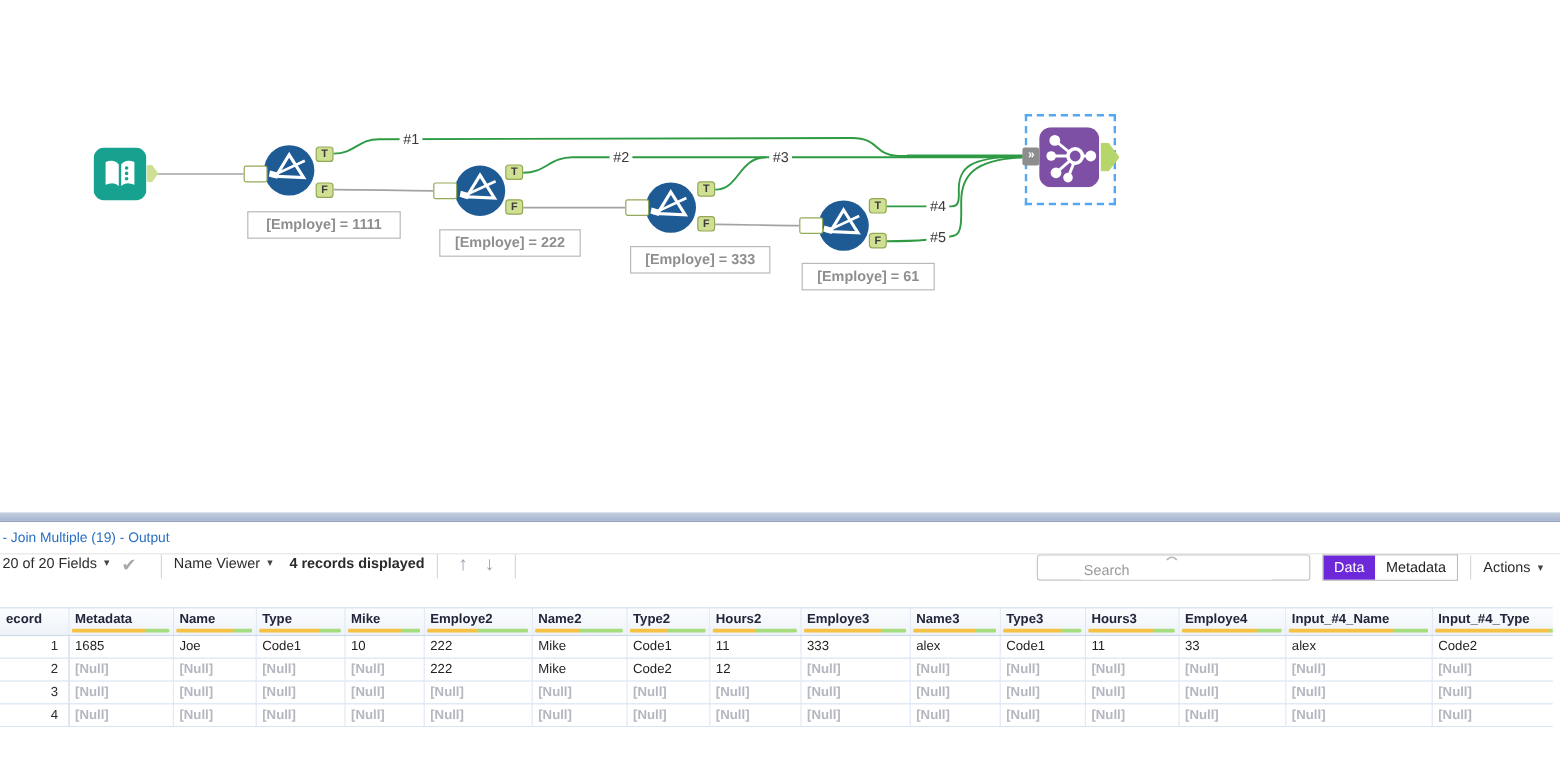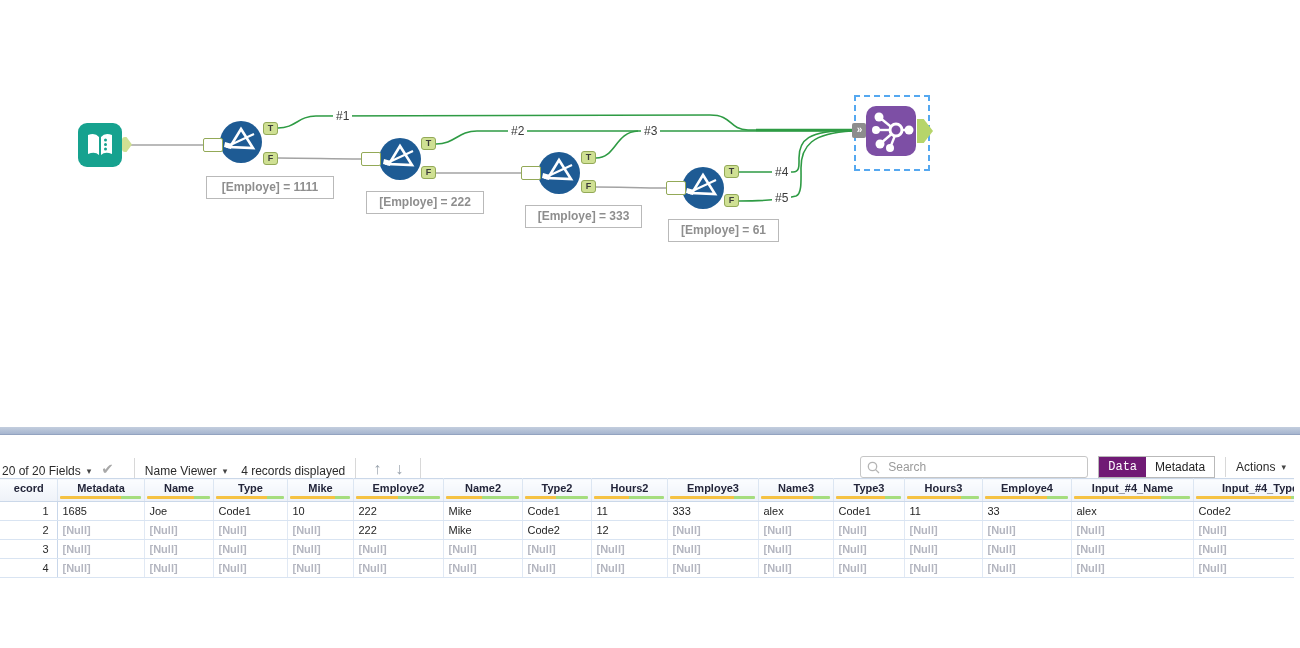--- a/index.html
+++ b/index.html
@@ -25,40 +25,40 @@
           color:#3a3a3a;line-height:14px;}
   .annotation{position:absolute;z-index:2;box-sizing:border-box;background:#fff;
           border:1px solid #b9b9b9;color:#8e8e8e;font-weight:bold;font-size:12px;
           text-align:center;height:23px;line-height:21px;white-space:nowrap;}
   
   .splitter{position:absolute;left:0;top:427px;width:1300px;height:7px;z-index:5;
           background:linear-gradient(#c3cede,#a6b5cf);border-bottom:1px solid #93a3c0;}
   
   .results{position:absolute;left:0;top:434px;width:1300px;height:214px;background:#fff;}
   .results-title{padding:9px 0 6px 2px;font-size:11.5px;color:#2a6fc0;border-bottom:1px solid #e6e6e6;}
-  .toolbar{height:44px;display:flex;align-items:flex-end;padding:0 10px 0 2px;font-size:12px;color:#2b2b2b;}
+  .toolbar{height:44px;display:flex;align-items:flex-start;padding:0 10px 0 2px;font-size:12px;color:#2b2b2b;}
   .tb-item{display:inline-flex;align-items:center;cursor:default;margin-right:4px;}
   .caret{font-size:9px;color:#444;margin-left:6px;}
   .check{color:#a8a8a8;font-size:15px;margin:0 10px 0 6px;}
   .vsep{width:1px;height:20px;background:#d8d8d8;margin:0 10px;}
-  .records{margin-left:10px;}
+  .records{margin-left:10px;font-weight:bold;}
   .arrowbtn{color:#9aa3ad;font-size:16px;margin:0 7px;}
   .tb-right{margin-left:auto;display:flex;align-items:center;}
   .searchbox{display:flex;align-items:center;width:228px;height:22px;box-sizing:border-box;
-          border:1px solid #c6c6c6;border-radius:3px;background:#fff;padding:0 6px;}
+          border:1px solid #c6c6c6;border-radius:3px;background:#fff;padding:0 23px;flex-direction:column;}
   .searchbox input{border:none;outline:none;flex:1;font-size:12px;color:#333;
           font-family:"Liberation Sans","DejaVu Sans",sans-serif;margin-left:6px;}
   .searchbox input::placeholder{color:#9a9a9a;}
   .tabs{display:flex;margin-left:10px;border:1px solid #b9b9b9;}
   .tab{padding:3px 9px;font-size:12px;background:#fff;color:#222;}
-  .tab.active{background:#701a75;color:#fff;font-family:Liberation Mono, monospace;}
+  .tab.active{background:#6d28d9;color:#fff;}
   
   .grid-wrap{width:1294px;overflow:hidden;}
   table.grid{border-collapse:collapse;table-layout:fixed;width:1326px;font-size:11px;}
-  .grid th{font-weight:bold;color:#23253a;text-align:center;padding:3px 4px 7px 5px;
+  .grid th{font-weight:bold;color:#23253a;text-align:left;padding:3px 4px 7px 5px;
           position:relative;border-right:1px solid #dce6f2;height:12px;
           background:linear-gradient(#fbfdff,#eef2f8);
           border-top:1px solid #cbd8e9;border-bottom:1px solid #cbd8e9;white-space:nowrap;overflow:hidden;}
   .qbar{position:absolute;left:2px;right:3px;bottom:2px;height:3px;border-radius:1px;}
   .grid td{padding:2px 5px;height:14px;border-right:1px solid #e1e9f4;border-bottom:1px solid #d9e4f2;
           color:#1f1f1f;white-space:nowrap;overflow:hidden;}
   .grid td.rec{text-align:right;padding-right:8px;border-right:1px solid #c9d7ea;color:#2b2b2b;}
   .grid td.nullv{color:#b4b6c0;font-weight:bold;}
 </style>
 </head>
@@ -174,20 +174,21 @@
         <circle cx="43" cy="24" r="4.5" fill="#fff"></circle>
       </svg>
     </div>
     <span class="join-in" style="left:852px;top:123px">»</span>
     <span class="join-out" style="left:917px;top:119px"></span>
   </div>
 
   <div class="splitter"></div>
 
   <div class="results">
+    <div class="results-title">- Join Multiple (19) - Output</div>
 
     <div class="toolbar">
       <span class="tb-item">
         <span>20 of 20 Fields</span>
         <span class="caret">▾</span>
       </span>
       <span class="check">✔</span>
       <span class="vsep"></span>
       <span class="tb-item">
         <span>Name Viewer</span>

